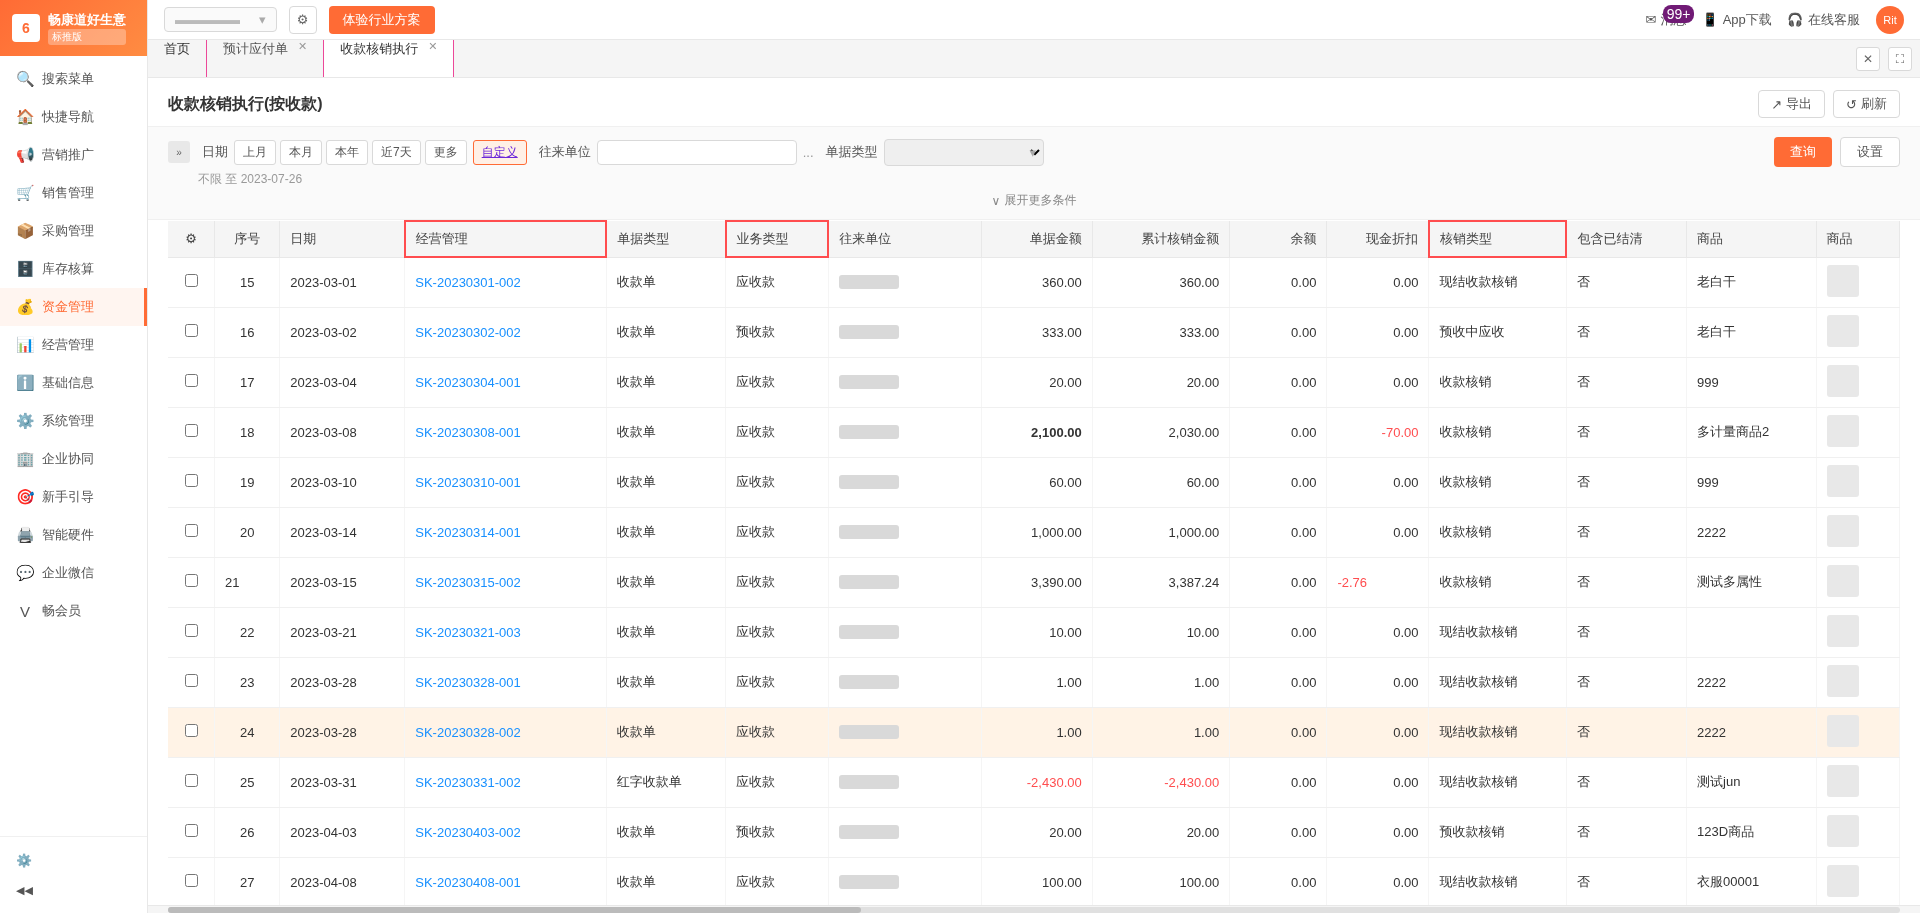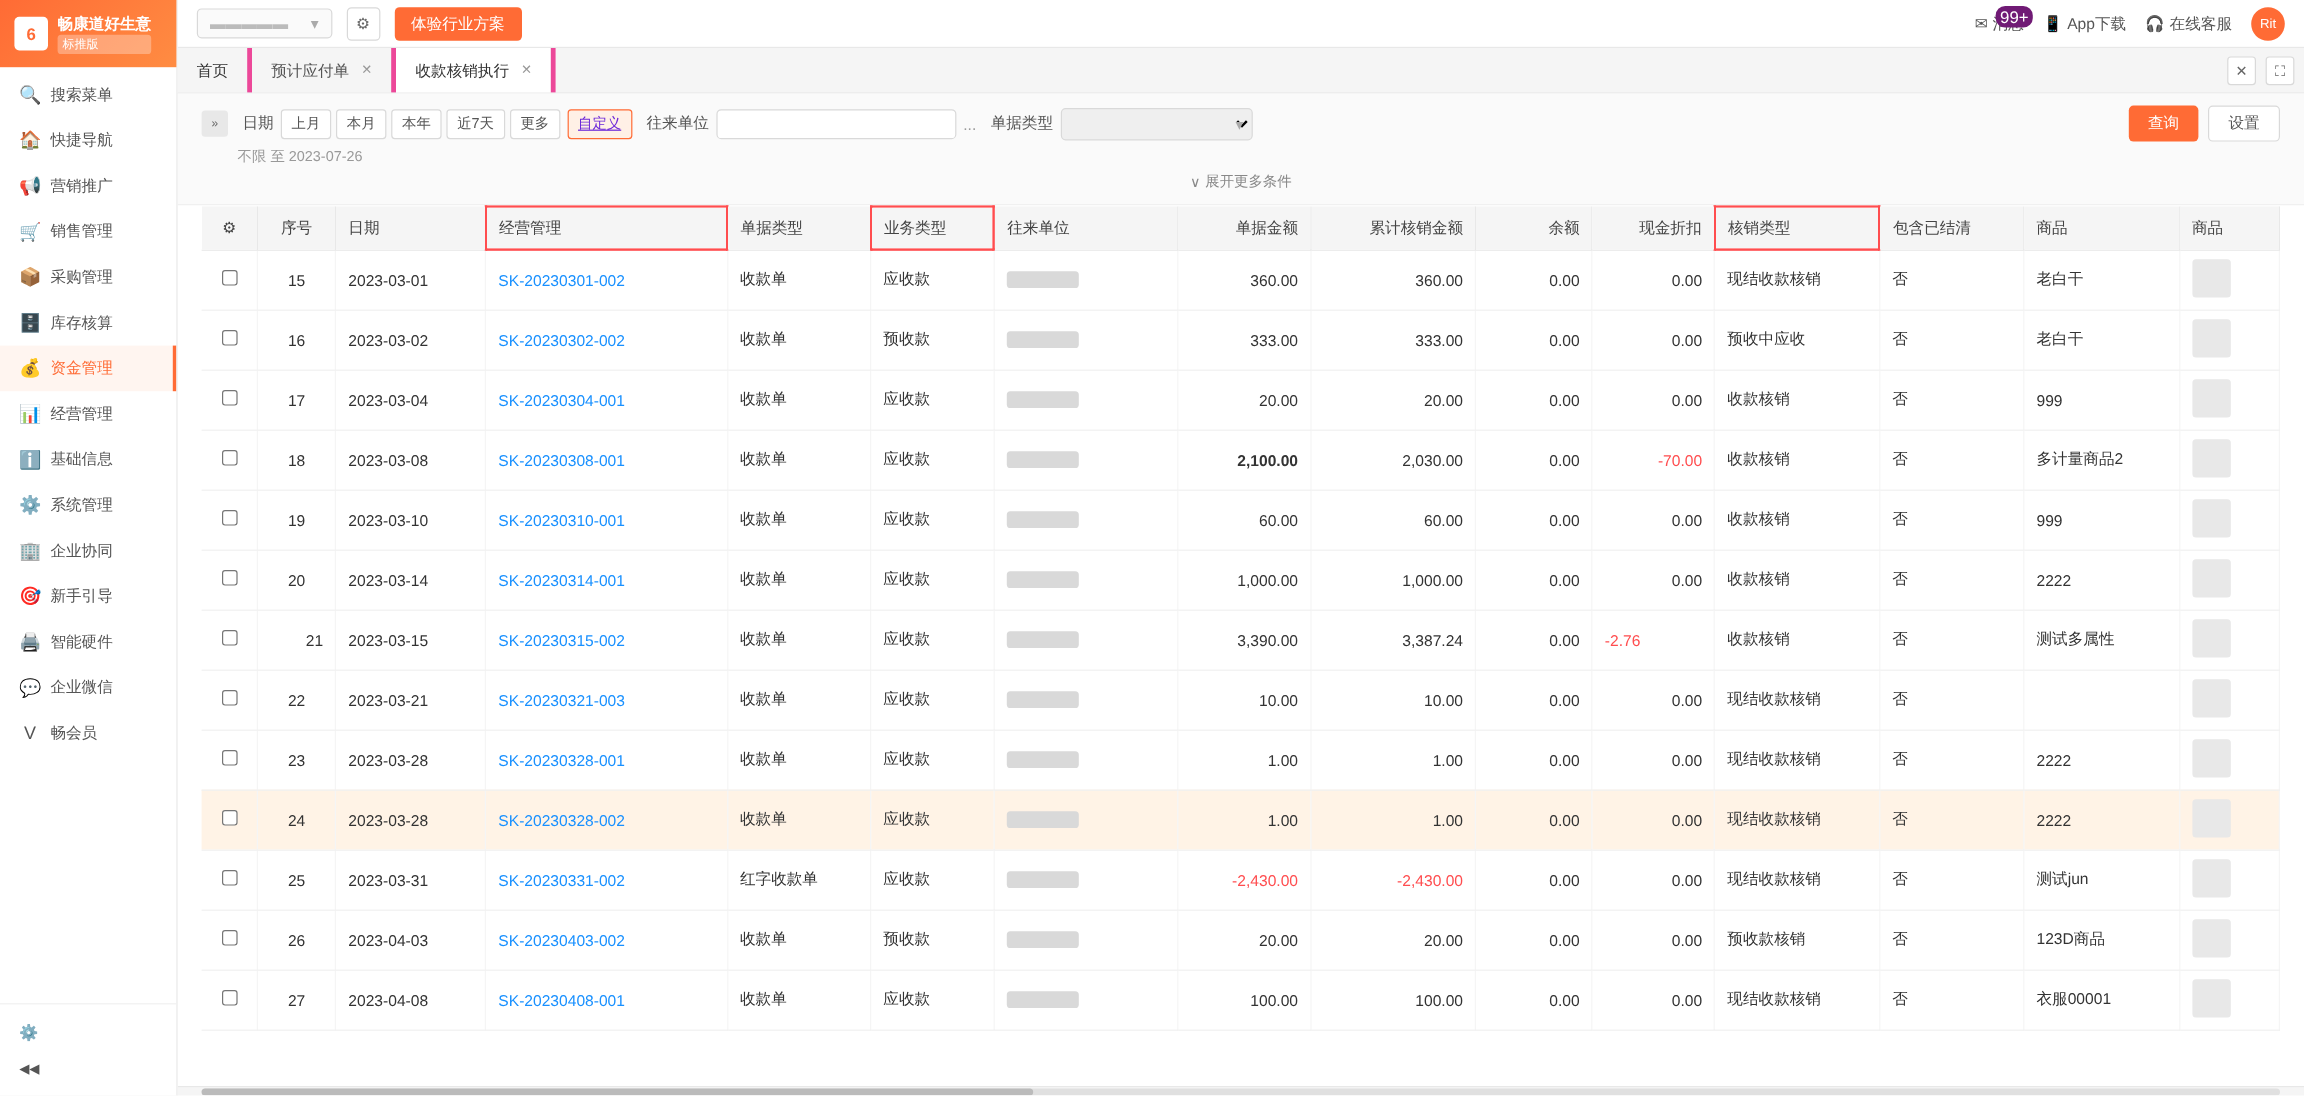--- a/index.html
+++ b/index.html
@@ -27,21 +27,21 @@
     .topbar-btn-industry { background: #ff6b35; color: #fff; border: none; padding: 5px 14px; border-radius: 4px; cursor: pointer; font-size: 13px; }
     .topbar-right { margin-left: auto; display: flex; align-items: center; gap: 16px; font-size: 13px; color: #555; }
     .topbar-message { position: relative; display: flex; align-items: center; gap: 4px; cursor: pointer; }
     .badge { background: #701a75; color: #fff; font-size: 14px; padding: 1px 4px; border-radius: 8px; position: absolute; top: -6px; right: -8px; }
     .topbar-app { display: flex; align-items: center; gap: 4px; cursor: pointer; }
     .topbar-service { display: flex; align-items: center; gap: 4px; cursor: pointer; }
     .topbar-user { width: 28px; height: 28px; background: #ff6b35; border-radius: 50%; display: flex; align-items: center; justify-content: center; color: #fff; font-size: 11px; cursor: pointer; }
 
     
     .tabs { height: 38px; background: #f5f5f5; display: flex; align-items: stretch; border-bottom: 1px solid #e8e8e8; }
-    .tab { display: flex; align-items: center; gap: 6px; padding: 0 16px; cursor: pointer; color: #555; font-size: 13px; border-right: 4px solid #ec4899; background: #f5f5f5; }
+    .tab { display: flex; gap: 6px; padding: 0 16px; cursor: pointer; color: #555; font-size: 13px; border-right: 1px solid #ec4899; background: #f5f5f5; }
     .tab.active { background: #fff; color: #333; font-weight: 500; }
     .tab-home { color: #333; font-weight: 500; }
     .tab-close { color: #999; font-size: 11px; margin-left: 4px; cursor: pointer; }
     .tabs-actions { margin-left: auto; display: flex; align-items: center; padding-right: 8px; gap: 8px; }
     .tabs-action-btn { width: 24px; height: 24px; border: 1px solid #d9d9d9; border-radius: 3px; display: flex; align-items: center; justify-content: center; cursor: pointer; color: #666; font-size: 12px; background: #fff; }
 
     
     .page { flex: 1; overflow: hidden; background: #fff; display: flex; flex-direction: column; }
     .page-header { padding: 12px 20px 8px; border-bottom: 1px solid #f0f0f0; display: flex; align-items: center; justify-content: space-between; }
     .page-title { font-size: 16px; font-weight: 600; color: #333; }
@@ -204,20 +204,33 @@
         <span class="tab-close">✕</span>
       </div>
       <div class="tabs-actions">
       <div class="tabs-action-btn">✕</div>
       <div class="tabs-action-btn">⛶</div>
     </div>
   </div>
 
   <div class="page">
 
+    <div class="page-header">
+      <div class="page-title">收款核销执行(按收款)</div>
+      <div class="page-header-actions">
+        <button class="btn-export">
+          <span>↗</span>
+          <span>导出</span>
+        </button>
+        <button class="btn-refresh">
+          <span>↺</span>
+          <span>刷新</span>
+        </button>
+      </div>
+    </div>
 
     <div class="filter-bar">
       <div class="filter-row">
         <div class="filter-collapse-btn">»</div>
 
         <div class="filter-item">
           <span class="filter-label">日期</span>
           <div class="filter-date-btns" id="date-btns">
               <button class="date-btn">上月</button>
               <button class="date-btn">本月</button>
@@ -375,21 +388,21 @@
     <td style="text-align:right;" class="">1,000.00</td>
     <td style="text-align:right;">0.00</td>
     <td style="text-align:right;" class="">0.00</td>
     <td>收款核销</td>
     <td>否</td>
     <td>2222</td>
     <td><span style="display:inline-block;width:32px;height:32px;background:#e8e8e8;border-radius:3px;"></span></td>
   </tr>
             <tr>
     <td style="text-align:center;"><input type="checkbox" style=""></td>
-    <td style="text-align:right;">21</td>
+    <td style="text-align:left;">21</td>
     <td>2023-03-15</td>
     <td><a class="link">SK-20230315-002</a></td>
     <td>收款单</td>
     <td>应收款</td>
     <td><span class="blurred">&nbsp;&nbsp;&nbsp;&nbsp;&nbsp;&nbsp;&nbsp;&nbsp;</span></td>
     <td style="text-align:right;" class="">3,390.00</td>
     <td style="text-align:right;" class="">3,387.24</td>
     <td style="text-align:right;">0.00</td>
     <td style="text-align:left;" class="red">-2.76</td>
     <td>收款核销</td>

